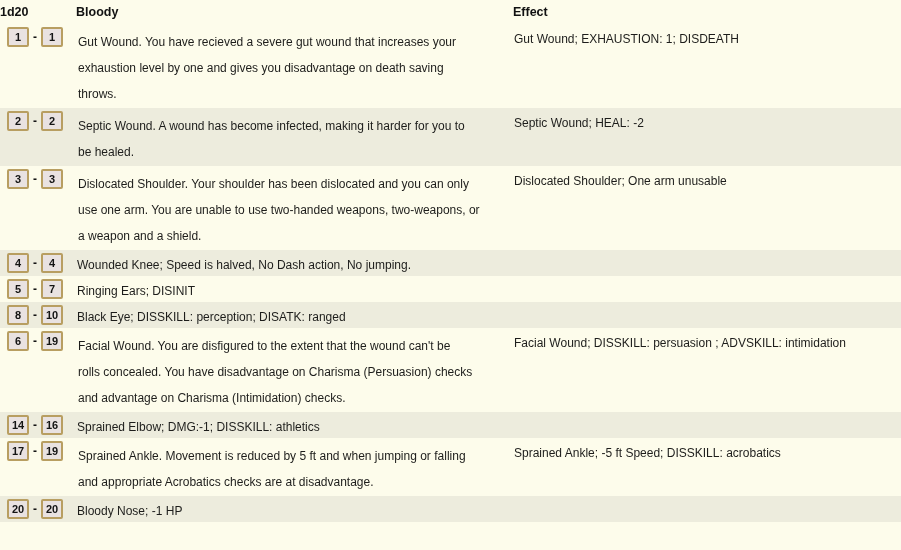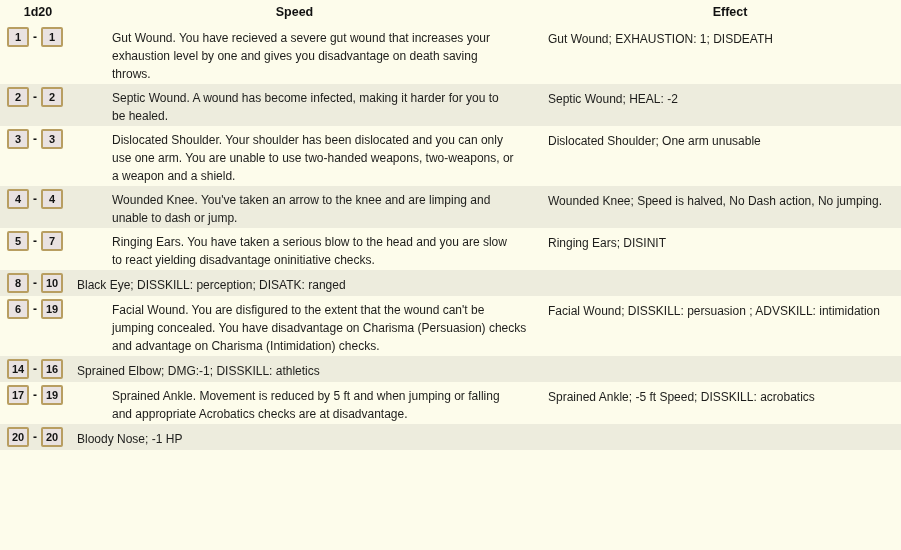--- a/index.html
+++ b/index.html
@@ -19,21 +19,21 @@
   .injury-col { width: 437px; flex: 0 0 437px; }
   .effect-col { width: 434px; flex: 0 0 434px; }
 
   .header-row {
     height: 24px;
     align-items: center;
     font-weight: bold;
     font-size: 12.5px;
     color: #111;
   }
-  .header-cell { text-align: center; }
+  .header-cell { text-align: left; }
 
   .body-row.alt { background: var(--beige, #edecdd); }
 
   .roll-cell {
     display: flex;
     align-items: flex-start;
     padding: 3px 0 0 7px;
   }
   .dbox {
     width: 22px;
@@ -59,39 +59,38 @@
     text-align: center;
     line-height: 20px;
     font-size: 12px;
     font-weight: bold;
     color: #141414;
   }
 
   .injury-text {
     padding: 5px 10px 1px 2px;
     font-size: 12px;
-    line-height: 18px;
+    line-height: 26px;
     white-space: pre-line;
-    margin-left: 34px;
   }
   .effect-text {
     padding: 5px 8px 1px 1px;
     font-size: 12px;
     line-height: 20px;
     white-space: nowrap;
   }
 </style>
 </head>
 <body>
 
 <div class="viewport">
   <div class="table">
     <div class="row header-row">
       <div class="cell dice-col header-cell">1d20</div>
-      <div class="cell injury-col header-cell">Speed</div>
+      <div class="cell injury-col header-cell">Bloody</div>
       <div class="cell effect-col header-cell">Effect</div>
     </div>
     <div id="rows">
   <div class="row body-row">
     <div class="cell dice-col roll-cell">
       <span class="dbox">
               <span class="dnum">1</span>
             </span>
       <span class="dash">-</span>
       <span class="dbox">
@@ -138,37 +137,33 @@
   <div class="row body-row alt">
     <div class="cell dice-col roll-cell">
       <span class="dbox">
               <span class="dnum">4</span>
             </span>
       <span class="dash">-</span>
       <span class="dbox">
               <span class="dnum">4</span>
             </span>
     </div>
-    <div class="cell injury-col injury-text">Wounded Knee. You've taken an arrow to the knee and are limping and
-unable to dash or jump.</div>
     <div class="cell effect-col effect-text">Wounded Knee; Speed is halved, No Dash action, No jumping.</div>
   </div>
 
   <div class="row body-row">
     <div class="cell dice-col roll-cell">
       <span class="dbox">
               <span class="dnum">5</span>
             </span>
       <span class="dash">-</span>
       <span class="dbox">
               <span class="dnum">7</span>
             </span>
     </div>
-    <div class="cell injury-col injury-text">Ringing Ears. You have taken a serious blow to the head and you are slow
-to react yielding disadvantage oninitiative checks.</div>
     <div class="cell effect-col effect-text">Ringing Ears; DISINIT</div>
   </div>
 
   <div class="row body-row alt">
     <div class="cell dice-col roll-cell">
       <span class="dbox">
               <span class="dnum">8</span>
             </span>
       <span class="dash">-</span>
       <span class="dbox">
@@ -182,21 +177,21 @@
     <div class="cell dice-col roll-cell">
       <span class="dbox">
               <span class="dnum">6</span>
             </span>
       <span class="dash">-</span>
       <span class="dbox">
               <span class="dnum">19</span>
             </span>
     </div>
     <div class="cell injury-col injury-text">Facial Wound. You are disfigured to the extent that the wound can't be
-jumping concealed. You have disadvantage on Charisma (Persuasion) checks
+rolls concealed. You have disadvantage on Charisma (Persuasion) checks
 and advantage on Charisma (Intimidation) checks.</div>
     <div class="cell effect-col effect-text">Facial Wound; DISSKILL: persuasion ; ADVSKILL: intimidation</div>
   </div>
 
   <div class="row body-row alt">
     <div class="cell dice-col roll-cell">
       <span class="dbox">
               <span class="dnum">14</span>
             </span>
       <span class="dash">-</span>

